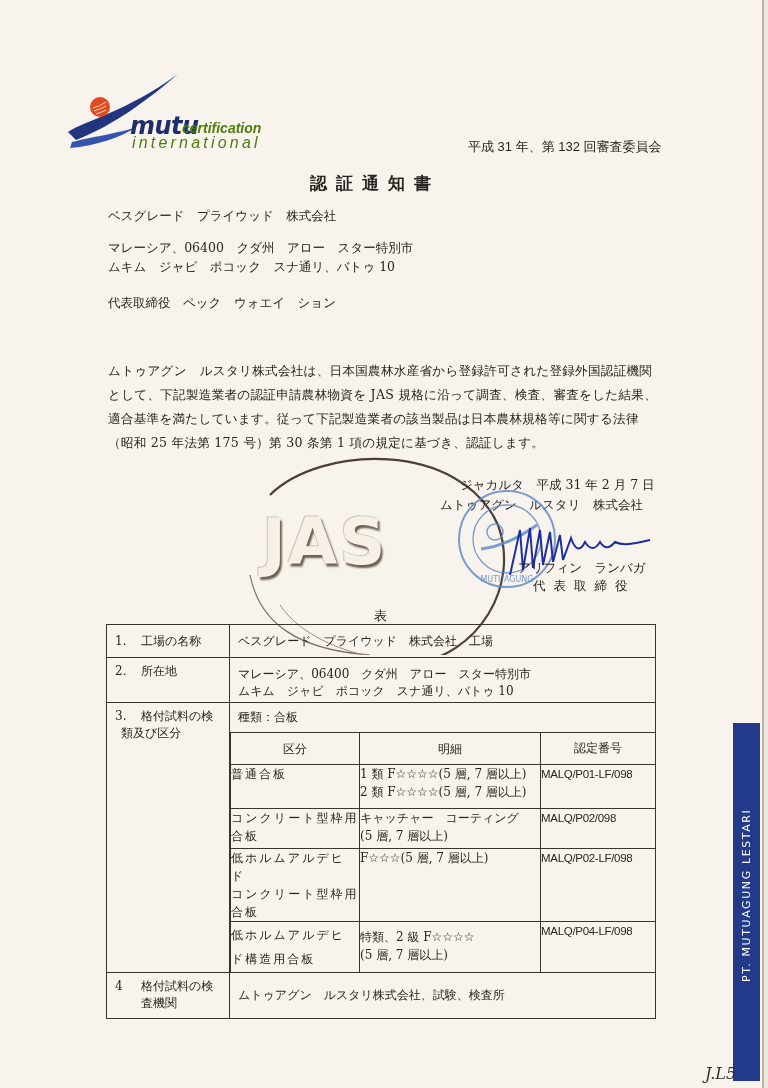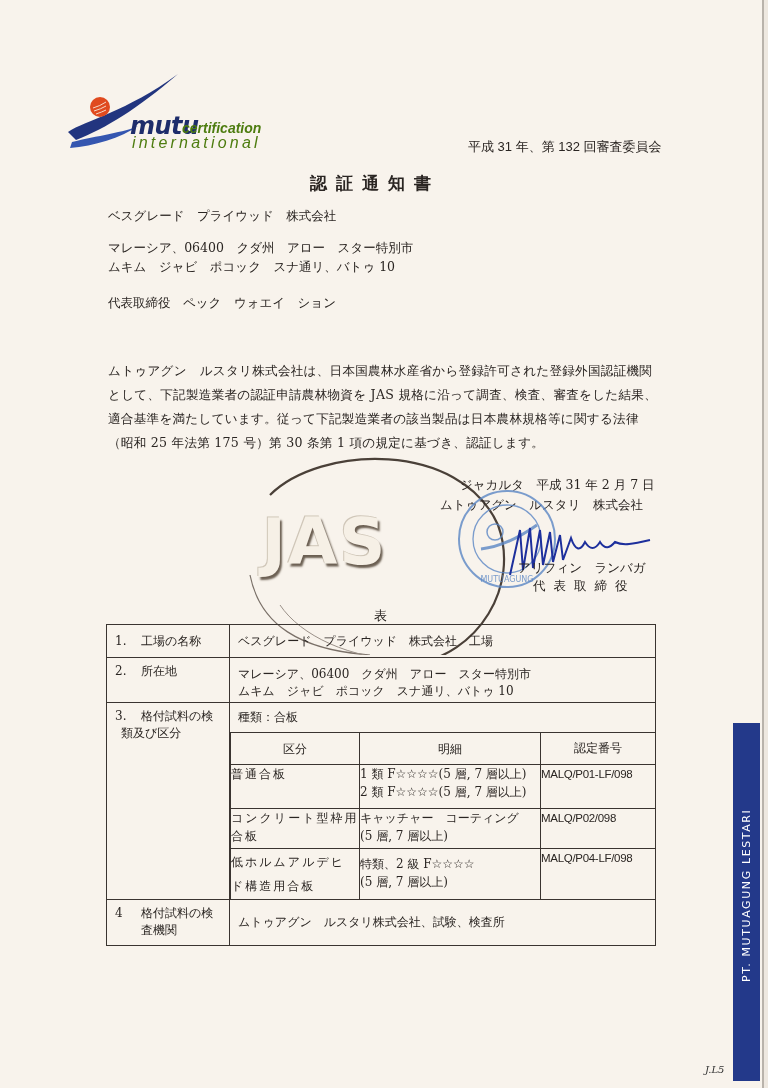--- a/index.html
+++ b/index.html
@@ -83,21 +83,21 @@
   }
   .band-text {
     position: absolute; left: 746px; top: 980px;
     transform: rotate(-90deg); transform-origin: 0 0;
     color: #ffffff; font-family: "DejaVu Sans", "Liberation Sans", sans-serif;
     font-size: 11px; letter-spacing: 1.6px; white-space: nowrap;
   }
   .band-text { left: 740px; top: 982px; }
   .initials {
     position: absolute; left: 705px; top: 1064px; font-style: italic;
-    font-family: "DejaVu Serif", serif; font-size: 10px; color: #333;
+    font-family: "DejaVu Serif", serif; font-size: 16px; color: #333;
   }
 </style>
 </head>
 <body>
 
 <div class="page-edge"></div>
 <div class="page-edge-shadow"></div>
 
 <div class="logo">
   <svg width="220" height="85" viewBox="0 0 220 85">
@@ -190,20 +190,29 @@
           <td class="k">
             <div>コンクリート型枠用</div>
             <div>合板</div>
           </td>
           <td class="m">
             <div>キャッチャー　コーティング</div>
             <div>(5 層, 7 層以上)</div>
           </td>
           <td class="n">MALQ/P02/098</td>
         </tr>
+        <tr style="height:56px;">
+          <td class="k">
+            <div>低ホルムアルデヒド</div>
+            <div>コンクリート型枠用</div>
+            <div>合板</div>
+          </td>
+          <td class="m">F☆☆☆(5 層, 7 層以上)</td>
+          <td class="n">MALQ/P02-LF/098</td>
+        </tr>
         <tr style="height:50px;">
           <td class="k">
             <div style="margin-top:4px;">低ホルムアルデヒ</div>
             <div style="margin-top:6px;">ド構造用合板</div>
           </td>
           <td class="m" style="padding-top:6px;">
             <div>特類、2 級 F☆☆☆☆</div>
             <div>(5 層, 7 層以上)</div>
           </td>
           <td class="n" style="padding-top:0;">MALQ/P04-LF/098</td>

